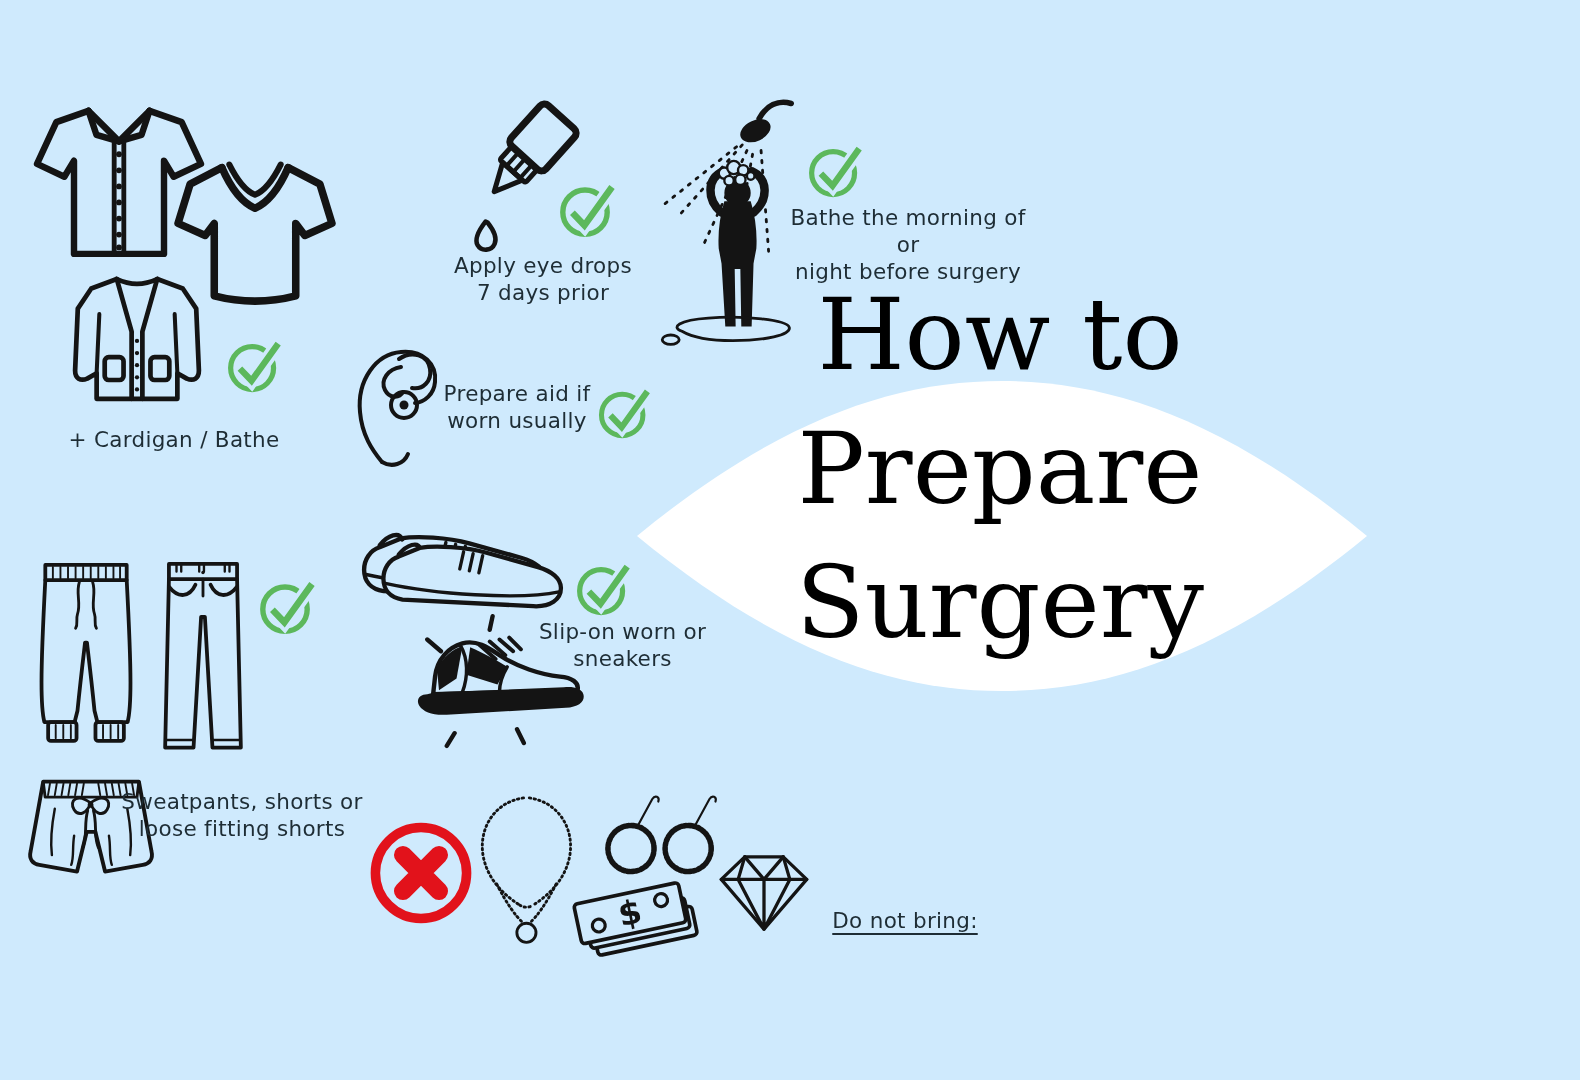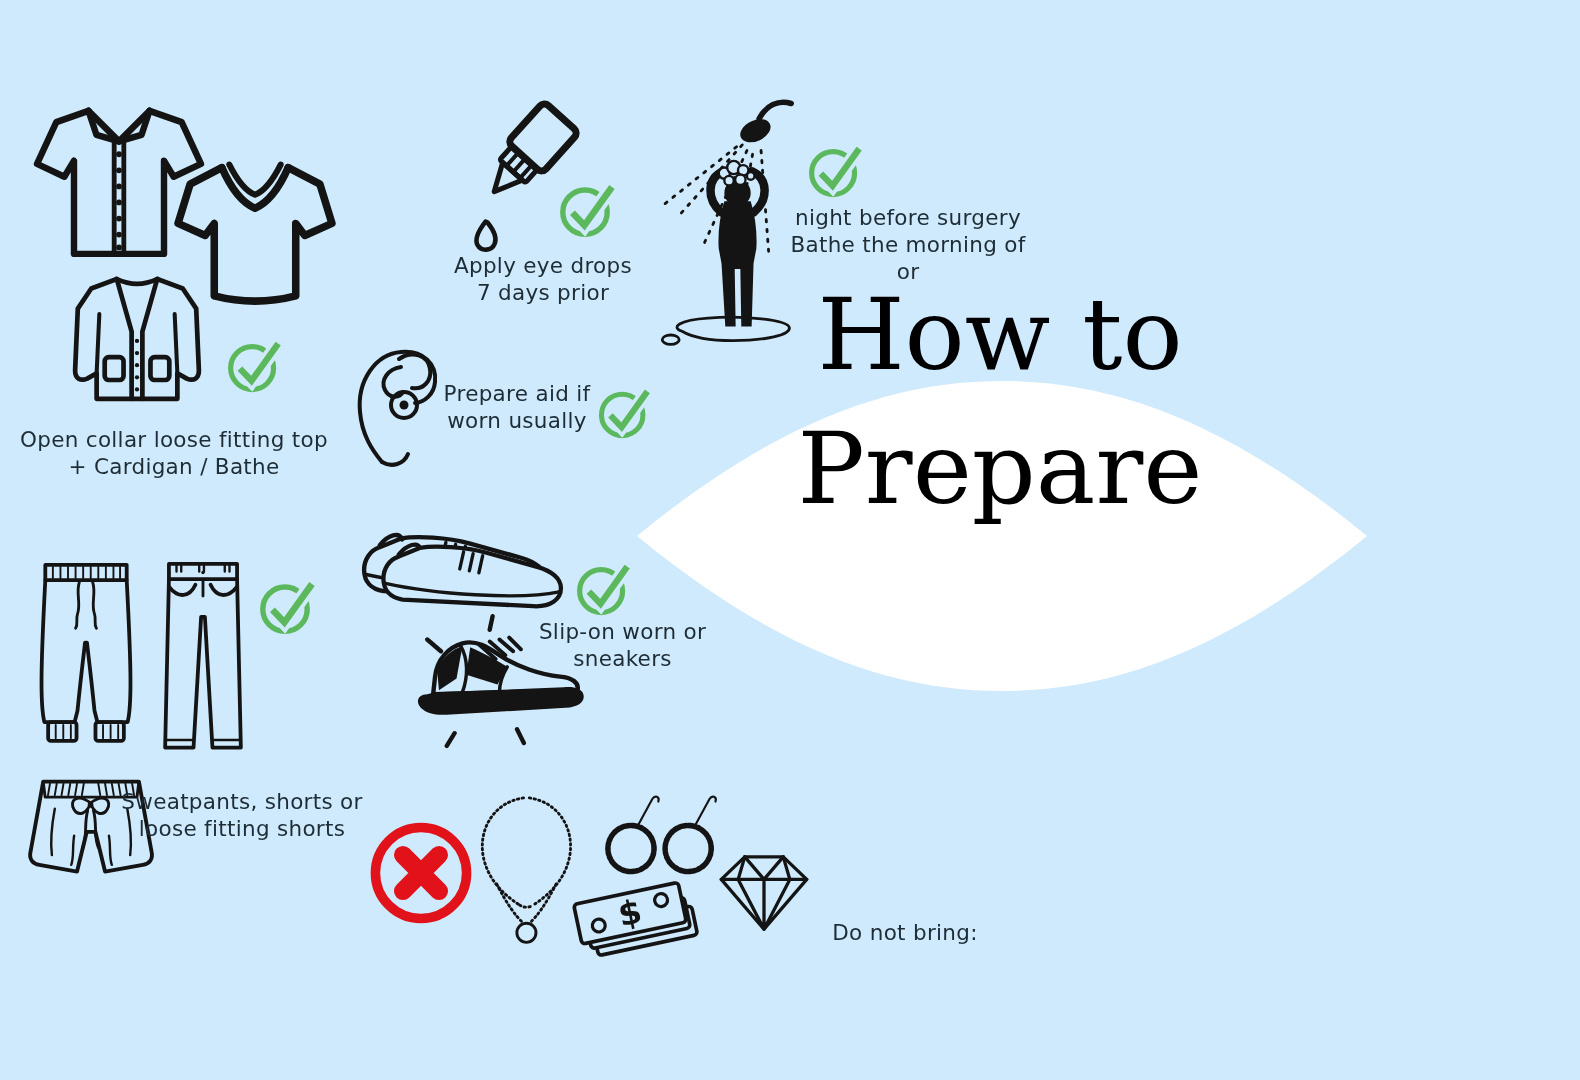--- a/index.html
+++ b/index.html
@@ -20,33 +20,34 @@
   }
   .lbl .ln{display:block;}
   .title{
     font-family:"DejaVu Serif","Liberation Serif",serif;
     color:#000000;
     font-size:100px;
     line-height:134px;
     text-align:center;
     white-space:nowrap;
   }
-  .underln{text-underline-offset:5px;text-decoration-thickness:2px;margin-top:12px;}
+  .underln{text-decoration:underline;text-underline-offset:5px;text-decoration-thickness:2px;}
   svg{display:block;overflow:visible;}
 </style>
 </head>
 <body>
 
 <svg class="abs" style="left:637px;top:381px" width="730" height="310" viewBox="0 0 730 310">
   <path d="M0 155 C140 40 255 0 365 0 C475 0 590 40 730 155 C590 270 475 310 365 310 C255 310 140 270 0 155 Z" fill="#ffffff"></path>
 </svg>
 
 <div class="abs title" style="left:655px;top:268px;width:690px">
   <div>How to</div>
   <div>Prepare</div>
+  <div>Surgery</div>
 </div>
 
 <svg class="abs" style="left:30px;top:98px" width="178" height="180" viewBox="0 0 110 112" stroke="#141414" stroke-width="4" fill="none" stroke-linecap="round" stroke-linejoin="round">
   <path d="M36 8 L16 15 L4 41 L21 49 L27 39 L27 97 L83 97 L83 39 L89 49 L106 41 L94 15 L74 8"></path>
   <path d="M36 8 L55 27 L74 8"></path>
   <path d="M36 8 L41 23 L55 27"></path>
   <path d="M74 8 L69 23 L55 27"></path>
   <path d="M52 27 L52 97 M58 27 L58 97" stroke-width="3"></path>
   <g fill="#141414" stroke="none">
     <circle cx="55" cy="35" r="1.8"></circle>
@@ -81,21 +82,20 @@
   </g>
 </svg>
 
 <svg class="abs" style="left:226px;top:335px" width="58" height="58" viewBox="0 0 100 100">
   <circle cx="45" cy="57" r="37" stroke="#5cb85c" stroke-width="9" fill="none"></circle>
   <path d="M24 58 L44 79 L90 15" stroke="#cfeafd" stroke-width="24" fill="none"></path>
   <path d="M24 58 L44 79 L90 15" stroke="#5cb85c" stroke-width="11" fill="none"></path>
 </svg>
 
 <div class="abs lbl" style="left:18px;top:426px;width:312px">
-  <span class="ln">Open collar loose fitting top</span>
   <span class="ln">+ Cardigan / Bathe</span>
 </div>
 
 <svg class="abs" style="left:458px;top:98px" width="132" height="162" viewBox="0 0 130 160" stroke="#141414" stroke-width="6" fill="none" stroke-linecap="round" stroke-linejoin="round">
   <g transform="rotate(42 63 62)">
     <rect x="40" y="4" width="46" height="54" rx="6" stroke-width="7"></rect>
     <rect x="46" y="58" width="34" height="18" rx="2" stroke-width="5"></rect>
     <path d="M55 58 L55 76 M64 58 L64 76 M73 58 L73 76" stroke-width="4"></path>
     <path d="M50 76 L76 76 L63 103 Z" stroke-width="5"></path>
   </g>
@@ -139,22 +139,22 @@
   <ellipse cx="22" cy="259" rx="9" ry="5" stroke-width="3"></ellipse>
 </svg>
 
 <svg class="abs" style="left:807px;top:140px" width="58" height="58" viewBox="0 0 100 100">
   <circle cx="45" cy="57" r="37" stroke="#5cb85c" stroke-width="9" fill="none"></circle>
   <path d="M24 58 L44 79 L90 15" stroke="#cfeafd" stroke-width="24" fill="none"></path>
   <path d="M24 58 L44 79 L90 15" stroke="#5cb85c" stroke-width="11" fill="none"></path>
 </svg>
 
 <div class="abs lbl" style="left:778px;top:204px;width:260px">
+  <span class="ln">Bathe the morning of or</span>
   <span class="ln">night before surgery</span>
-  <span class="ln">Bathe the morning of or</span>
 </div>
 
 <svg class="abs" style="left:352px;top:342px" width="95" height="128" viewBox="0 0 95 128" stroke="#141414" stroke-width="4" fill="none" stroke-linecap="round" stroke-linejoin="round">
   <path d="M30 120 C20 108 10 93 8 70 C5 38 24 12 49 10 C71 8 85 22 83 40 C82 52 73 60 63 61"></path>
   <path d="M30 120 C40 126 52 122 56 112"></path>
   <path d="M47 17 C60 8 76 13 78 27 C80 39 71 48 60 46"></path>
   <path d="M49 25 C36 27 28 38 33 48 C37 56 47 57 51 50"></path>
   <circle cx="52" cy="63" r="13"></circle>
   <circle cx="52" cy="63" r="4.5" fill="#141414" stroke="none"></circle>
 </svg>

